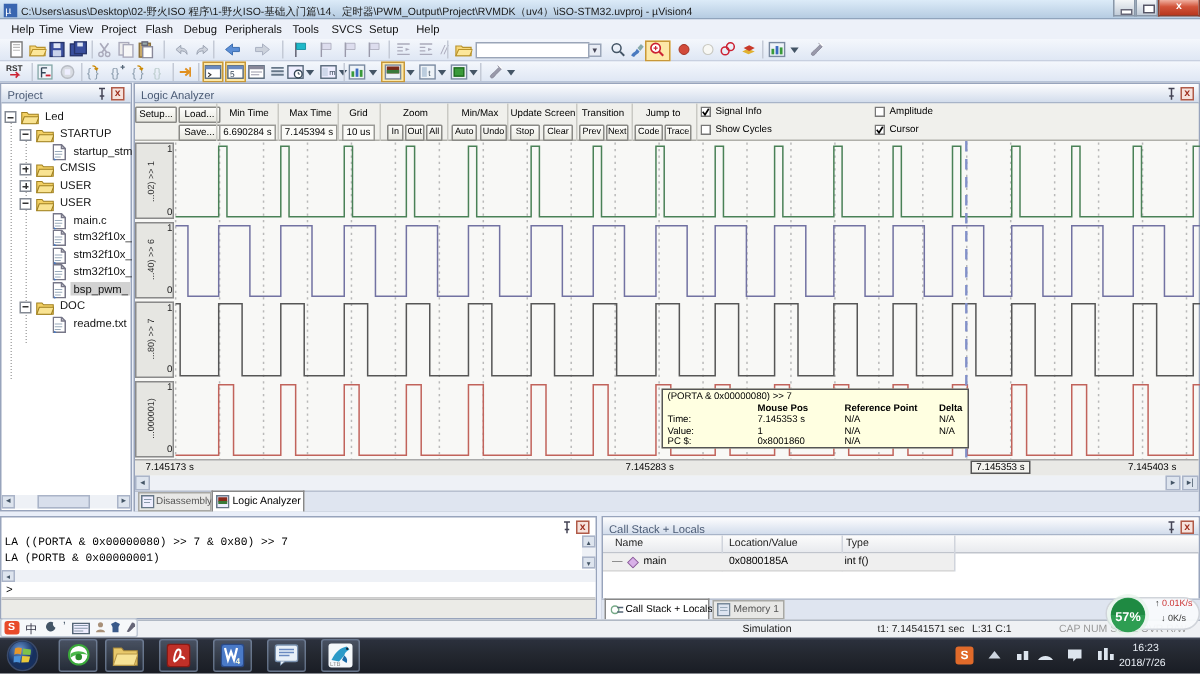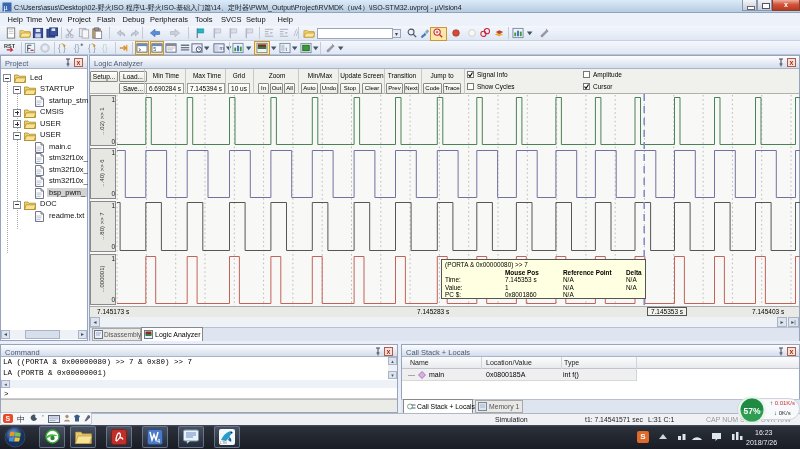--- a/index.html
+++ b/index.html
@@ -575,23 +575,20 @@
 <div class="abs" style="left:104px;top:330.5px;font-size:6.6px;color:#555">Disassembly</div>
 <div class="abs" style="left:141px;top:327px;width:62px;height:14px;background:#fff;border:1px solid #888;border-bottom:none;box-sizing:border-box"></div>
 <svg class="abs" style="left:144px;top:330px" width="9" height="9" viewBox="0 0 9 9">
       <rect x="0.5" y="0.5" width="8" height="8" fill="#eef" stroke="#678"></rect>
       <rect x="1.5" y="1.5" width="6" height="3" fill="#8a2a1a"></rect>
       <rect x="1.5" y="4" width="6" height="2" fill="#3a7a3a"></rect>
     </svg>
 <div class="abs" style="left:155px;top:330.5px;font-size:7px;color:#000">Logic Analyzer</div>
 
 <div class="abs" style="left:0;top:344px;width:398px;height:69px;background:#fff;border:1px solid #98a4bc;box-sizing:border-box"></div>
-<div class="hdr" style="left:1px;top:345px;width:396px;height:12px">
-      <div class="hdrtxt">Command</div>
-    </div>
 <svg class="abs" style="left:374px;top:347px" width="8" height="9" viewBox="0 0 8 9">
       <path d="M2 1 h4 M4 1 v5 M2.5 6 h3 M4 6 v2.5" stroke="#445" stroke-width="1"></path>
     </svg>
 <div class="abs" style="left:384px;top:347px;width:9px;height:9px;background:#f6e2dc;border:1px solid #b05a48;box-sizing:border-box;color:#a03020;font-size:7px;font-weight:bold;line-height:7px;text-align:center">x</div>
 <div class="abs" style="left:3px;top:358px;font-size:7.5px;font-family:'Liberation Mono',monospace;color:#000;white-space:pre">LA ((PORTA &amp; 0x00000080) &gt;&gt; 7 &amp; 0x80) &gt;&gt; 7</div>
 <div class="abs" style="left:3px;top:368.5px;font-size:7.5px;font-family:'Liberation Mono',monospace;color:#000;white-space:pre">LA (PORTB &amp; 0x00000001)</div>
 <div class="abs" style="left:388px;top:357px;width:9px;height:22px;background:#eef1f6"></div>
 <div class="abs" style="left:388px;top:357px;width:9px;height:8px;background:#dde4ee;border:1px solid #aab4c8;box-sizing:border-box;font-size:5px;text-align:center;color:#456">▴</div>
 <div class="abs" style="left:388px;top:371px;width:9px;height:8px;background:#dde4ee;border:1px solid #aab4c8;box-sizing:border-box;font-size:5px;text-align:center;color:#456">▾</div>
 <div class="abs" style="left:1px;top:380px;width:396px;height:8px;background:#eef1f6"></div>

